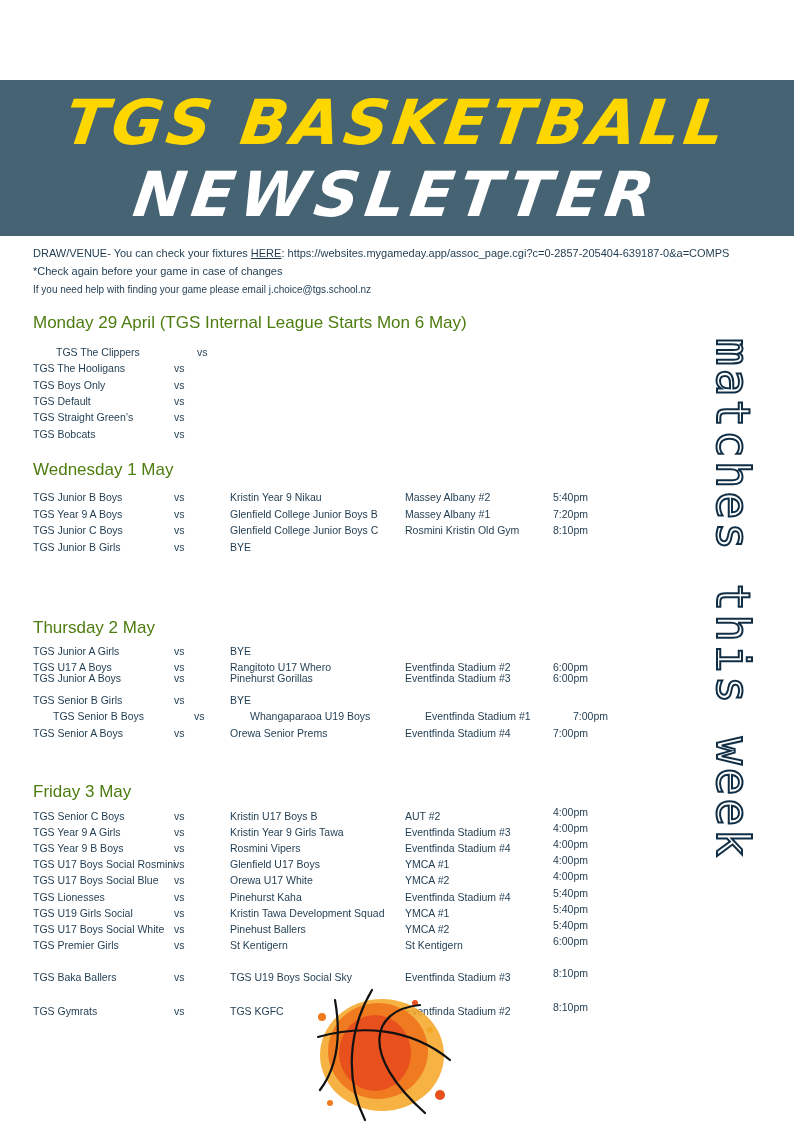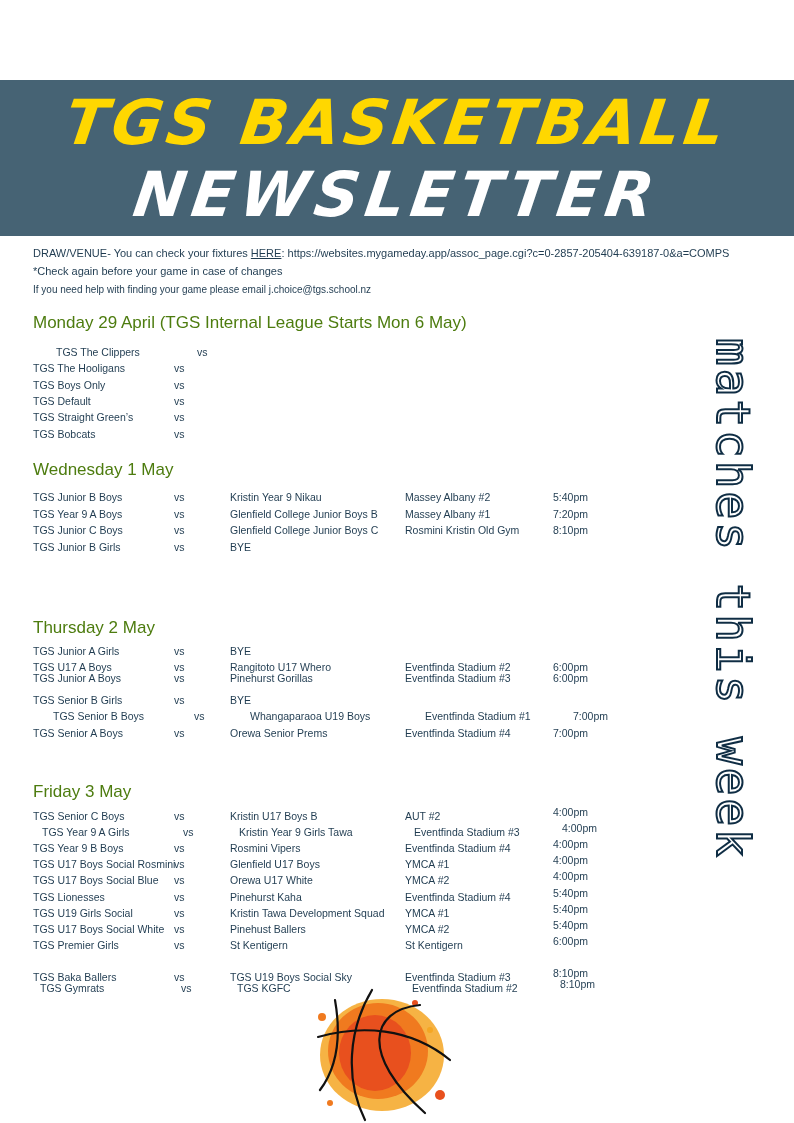--- a/index.html
+++ b/index.html
@@ -170,21 +170,21 @@
       <span class="c-time">7:00pm</span>
     </div>
     <div class="day-heading" style="top: 782px;">Friday 3 May</div>
     <div class="fixture-row raised" style="top: 810px;">
       <span class="c-team">TGS Senior C Boys</span>
       <span class="c-vs">vs</span>
       <span class="c-opp">Kristin U17 Boys B</span>
       <span class="c-venue">AUT #2</span>
       <span class="c-time">4:00pm</span>
     </div>
-    <div class="fixture-row raised" style="top: 826.1px; margin-left: 9px;">
+    <div class="fixture-row raised" style="top: 826.1px;">
       <span class="c-team">TGS Year 9 A Girls</span>
       <span class="c-vs">vs</span>
       <span class="c-opp">Kristin Year 9 Girls Tawa</span>
       <span class="c-venue">Eventfinda Stadium #3</span>
       <span class="c-time">4:00pm</span>
     </div>
     <div class="fixture-row raised" style="top: 842.2px;">
       <span class="c-team">TGS Year 9 B Boys</span>
       <span class="c-vs">vs</span>
       <span class="c-opp">Rosmini Vipers</span>
@@ -226,21 +226,21 @@
       <span class="c-venue">YMCA #2</span>
       <span class="c-time">5:40pm</span>
     </div>
     <div class="fixture-row raised" style="top: 938.8px;">
       <span class="c-team">TGS Premier Girls</span>
       <span class="c-vs">vs</span>
       <span class="c-opp">St Kentigern</span>
       <span class="c-venue">St Kentigern</span>
       <span class="c-time">6:00pm</span>
     </div>
-    <div class="fixture-row raised" style="top: 982px; margin-left: 7px;">
+    <div class="fixture-row raised" style="top: 1005px;">
       <span class="c-team">TGS Gymrats</span>
       <span class="c-vs">vs</span>
       <span class="c-opp">TGS KGFC</span>
       <span class="c-venue">Eventfinda Stadium #2</span>
       <span class="c-time">8:10pm</span>
     </div>
     <div class="fixture-row raised" style="top: 971px;">
       <span class="c-team">TGS Baka Ballers</span>
       <span class="c-vs">vs</span>
       <span class="c-opp">TGS U19 Boys Social Sky</span>

